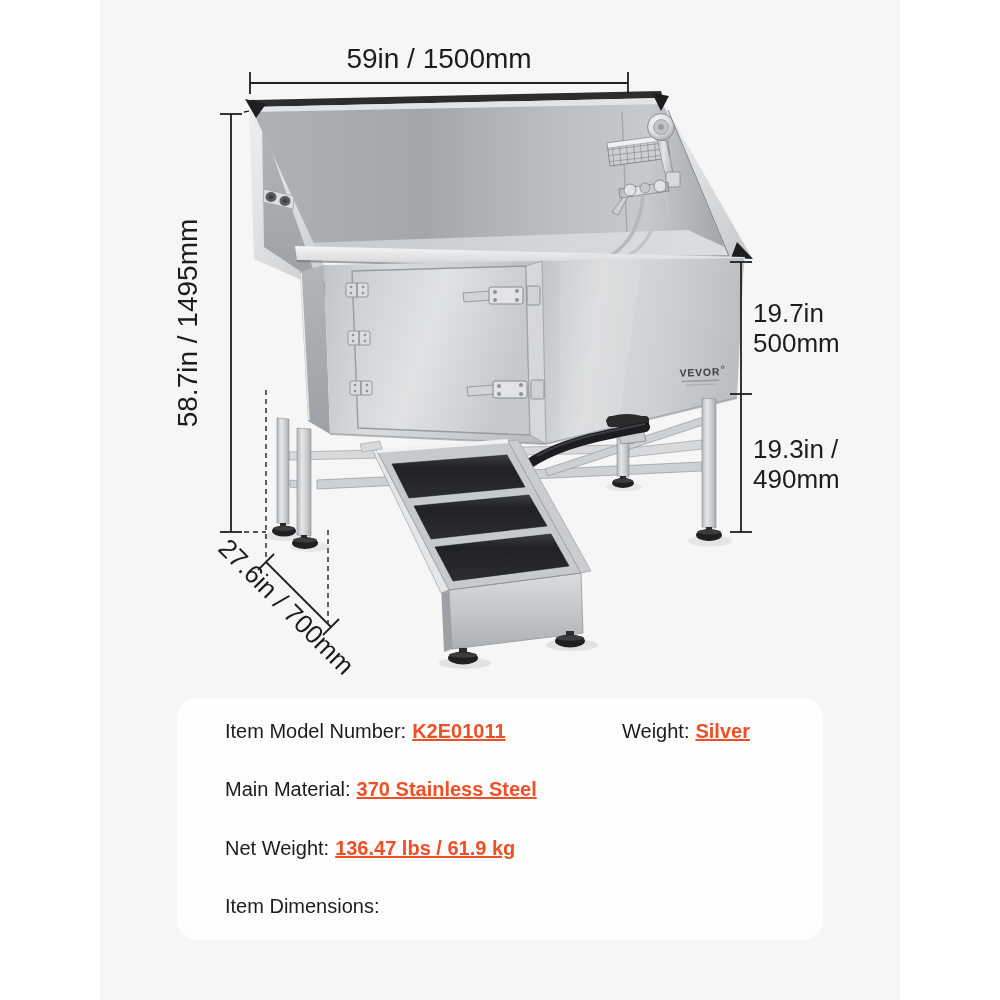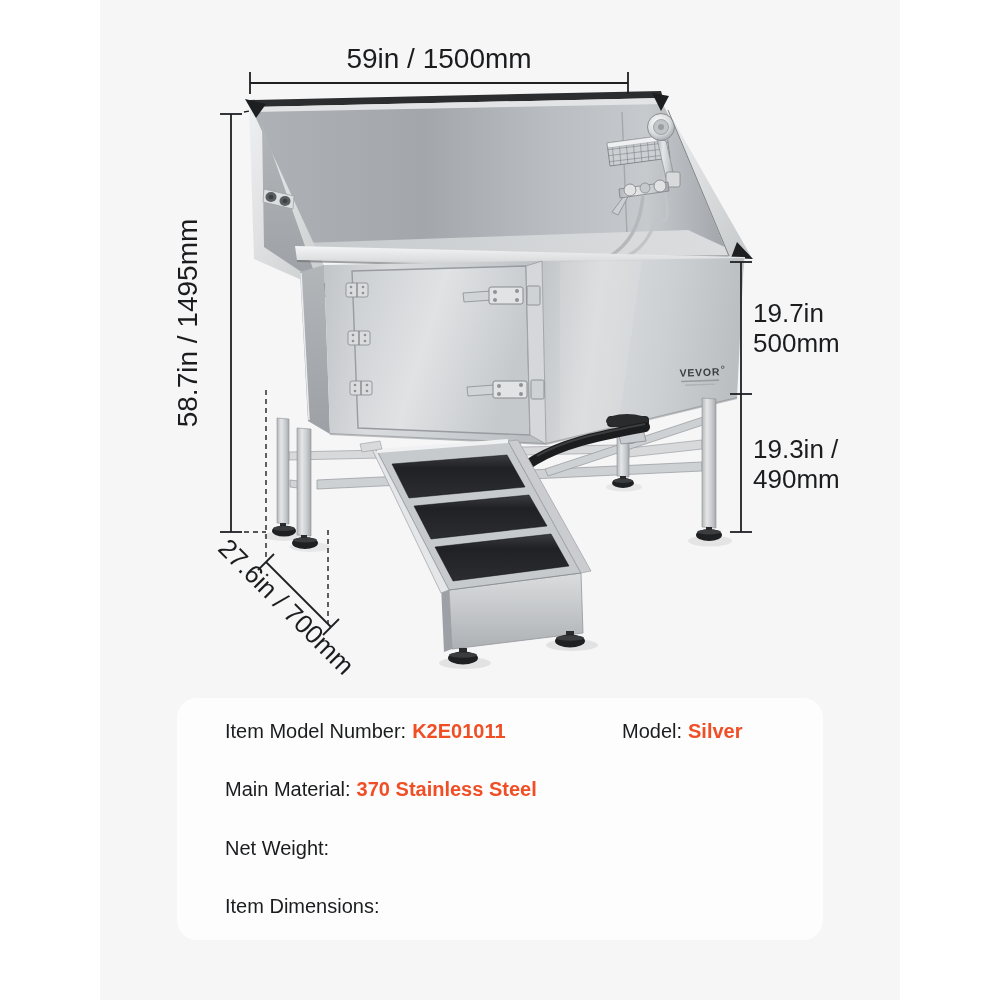--- a/index.html
+++ b/index.html
@@ -12,21 +12,21 @@
   .dim-md{font-size:26px;}
   .logo-text{fill:#3c3e41;font-weight:800;font-size:10.5px;letter-spacing:.8px;}
   .spec-panel{position:absolute;left:177px;top:698px;width:646px;height:242px;
               background:var(--panel-bg,#fdfdfd);border-radius:20px;
               display:flex;flex-direction:column;justify-content:center;
               padding:0 48px;box-sizing:border-box;gap:20px;}
   .spec-row{display:flex;align-items:center;height:38.6px;font-size:20px;white-space:nowrap;}
   .pair{display:flex;align-items:baseline;}
   .pair.fixed{width:397px;}
   .lbl{color:var(--text,#1b1c1e);font-weight:500;}
-  .val{color:var(--accent,#f04e25);font-weight:700;margin-left:6px;}
+  .val{color:var(--accent,#f04e25);font-weight:700;margin-left:6px;text-decoration:underline;}
 </style>
 </head>
 <body>
 
 <div class="stage">
   <div class="band"></div>
 
   <svg class="art" viewBox="0 0 1000 1000">
     <defs>
       <linearGradient id="gWall" x1="0" y1="0" x2="1" y2="0">
@@ -315,33 +315,34 @@
     </g>
   </svg>
 
   <div class="spec-panel">
     <div class="spec-row">
       <span class="pair fixed">
         <span class="lbl">Item Model Number:</span>
         <span class="val">K2E01011</span>
       </span>
       <span class="pair">
-        <span class="lbl">Model:</span>
+        <span class="lbl">Weight:</span>
         <span class="val">Silver</span>
       </span>
     </div>
     <div class="spec-row">
       <span class="pair">
         <span class="lbl">Main Material:</span>
         <span class="val">370 Stainless Steel</span>
       </span>
     </div>
     <div class="spec-row">
       <span class="pair">
         <span class="lbl">Net Weight:</span>
+        <span class="val">136.47 lbs / 61.9 kg</span>
       </span>
     </div>
     <div class="spec-row">
       <span class="pair">
         <span class="lbl">Item Dimensions:</span>
       </span>
     </div>
   </div>
 </div>
 

